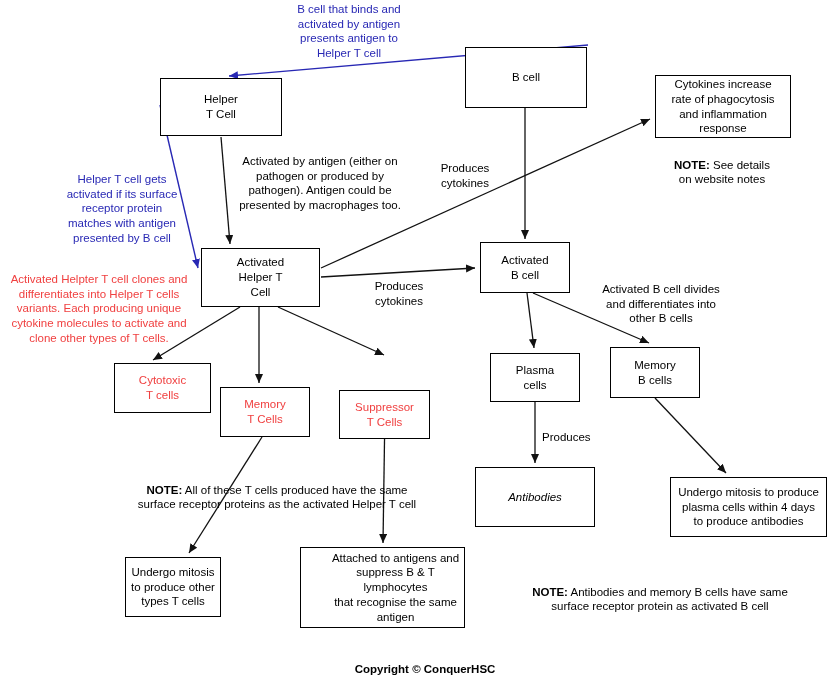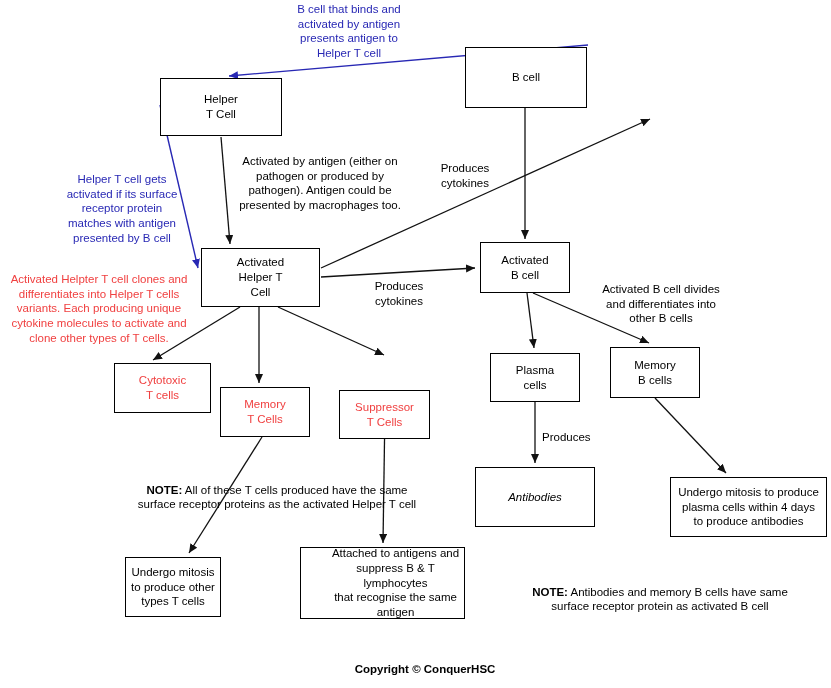--- a/index.html
+++ b/index.html
@@ -56,40 +56,44 @@
     <line class="k" x1="533" y1="293" x2="649" y2="343" marker-end="url(#ah)"></line>
     <line class="k" x1="535" y1="402" x2="535" y2="463" marker-end="url(#ah)"></line>
     <line class="k" x1="655" y1="398" x2="726" y2="473" marker-end="url(#ah)"></line>
     <line class="b" x1="588" y1="45" x2="229" y2="76" marker-end="url(#ahb)"></line>
     <line class="b" x1="160" y1="105" x2="198" y2="268" marker-end="url(#ahb)"></line>
   </svg>
 
   <div class="box" style="left:160px;top:78px;width:122px;height:58px;">Helper
 T Cell</div>
   <div class="box" style="left:465px;top:47px;width:122px;height:61px;">B cell</div>
+  <div class="box" style="left:655px;top:75px;width:136px;height:63px;">Cytokines increase
+rate of phagocytosis
+and inflammation
+response</div>
   <div class="box" style="left:201px;top:248px;width:119px;height:59px;">Activated
 Helper T
 Cell</div>
   <div class="box" style="left:480px;top:242px;width:90px;height:51px;">Activated
 B cell</div>
   <div class="box red" style="left:114px;top:363px;width:97px;height:50px;">Cytotoxic
 T cells</div>
   <div class="box red" style="left:220px;top:387px;width:90px;height:50px;">Memory
 T Cells</div>
   <div class="box red" style="left:339px;top:358px;width:91px;height:49px;margin-top:32px;">Suppressor
 T Cells</div>
   <div class="box" style="left:490px;top:353px;width:90px;height:49px;">Plasma
 cells</div>
   <div class="box" style="left:610px;top:347px;width:90px;height:51px;">Memory
 B cells</div>
   <div class="box" style="left:475px;top:467px;width:120px;height:60px;font-style:italic;">Antibodies</div>
   <div class="box" style="left:125px;top:557px;width:96px;height:60px;">Undergo mitosis
 to produce other
 types T cells</div>
-  <div class="box" style="left:300px;top:547px;width:165px;height:72px;padding-left:28px;">Attached to antigens and
+  <div class="box" style="left:300px;top:547px;width:165px;height:81px;padding-left:28px;">Attached to antigens and
 suppress B &amp; T lymphocytes
 that recognise the same
 antigen</div>
   <div class="box" style="left:670px;top:477px;width:157px;height:60px;">Undergo mitosis to produce
 plasma cells within 4 days
 to produce antibodies</div>
 
   <div class="txt blue" style="left:274px;top:2px;width:150px;">B cell that binds and
 activated by antigen
 presents antigen to
@@ -110,20 +114,24 @@
 presented by macrophages too.</div>
   <div class="txt" style="left:433px;top:161px;width:64px;">Produces
 cytokines</div>
   <div class="txt" style="left:367px;top:279px;width:64px;">Produces
 cytokines</div>
   <div class="txt" style="left:591px;top:282px;width:140px;">Activated B cell divides
 and differentiates into
 other B cells</div>
   <div class="txt left" style="left:542px;top:430px;width:60px;">Produces</div>
 
+  <div class="txt" style="left:656px;top:143px;width:132px;">
+    <b class="bold">NOTE:</b><span> See details
+on website notes</span>
+  </div>
   <div class="txt" style="left:115px;top:468px;width:324px;">
     <b class="bold">NOTE:</b><span> All of these T cells produced have the same
 surface receptor proteins as the activated Helper T cell</span>
   </div>
   <div class="txt bold" style="left:325px;top:662px;width:200px;">Copyright © ConquerHSC</div>
 
   <div class="txt" style="left:495px;top:570px;width:330px;">
     <b class="bold">NOTE:</b><span> Antibodies and memory B cells have same
 surface receptor protein as activated B cell</span>
   </div>

